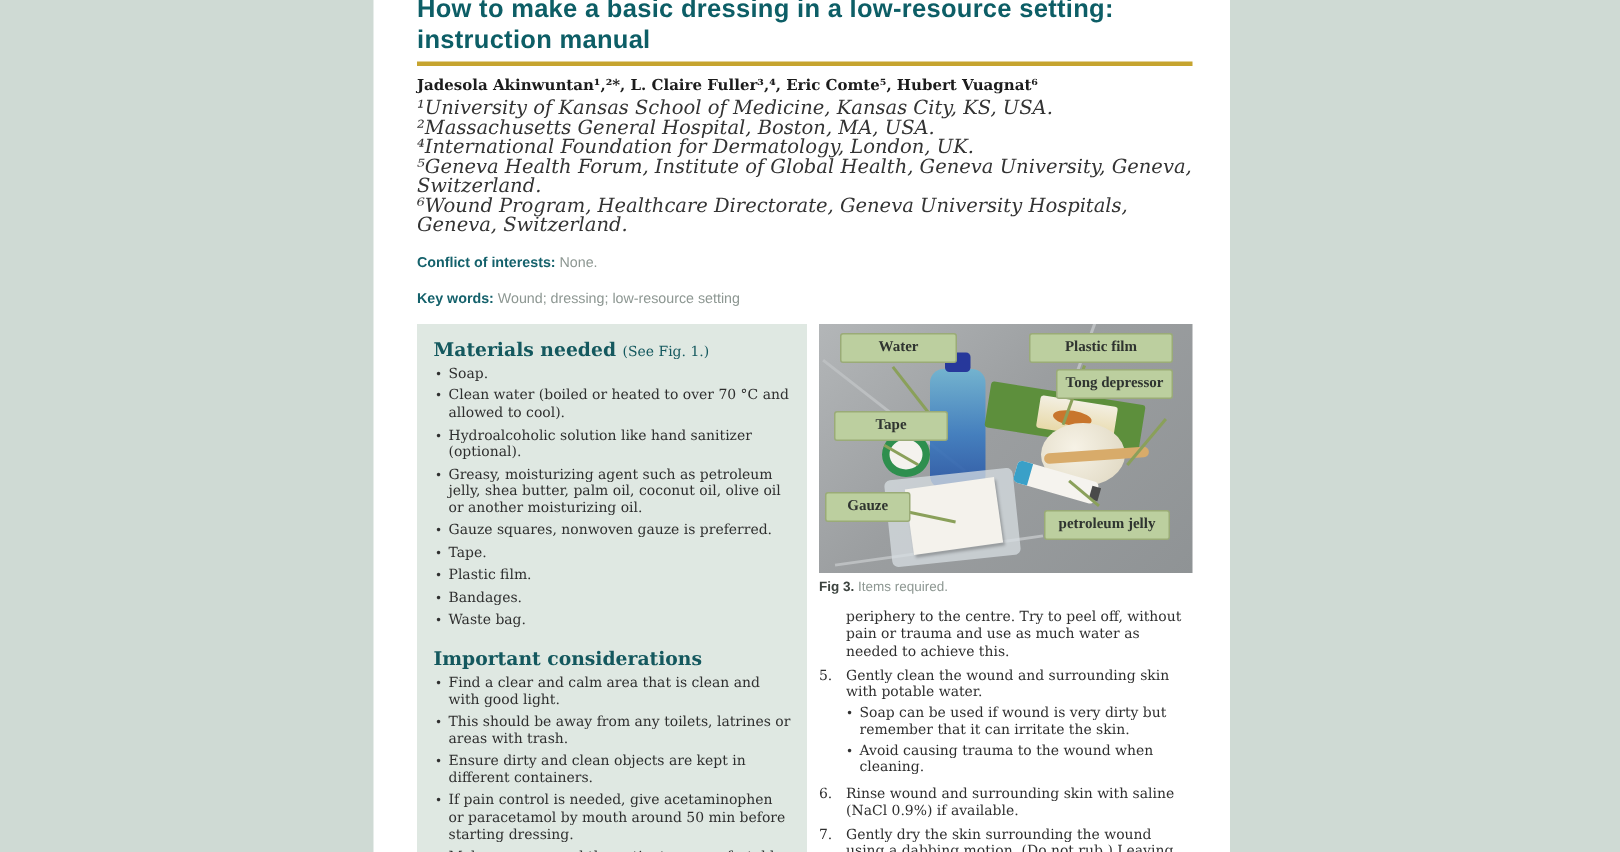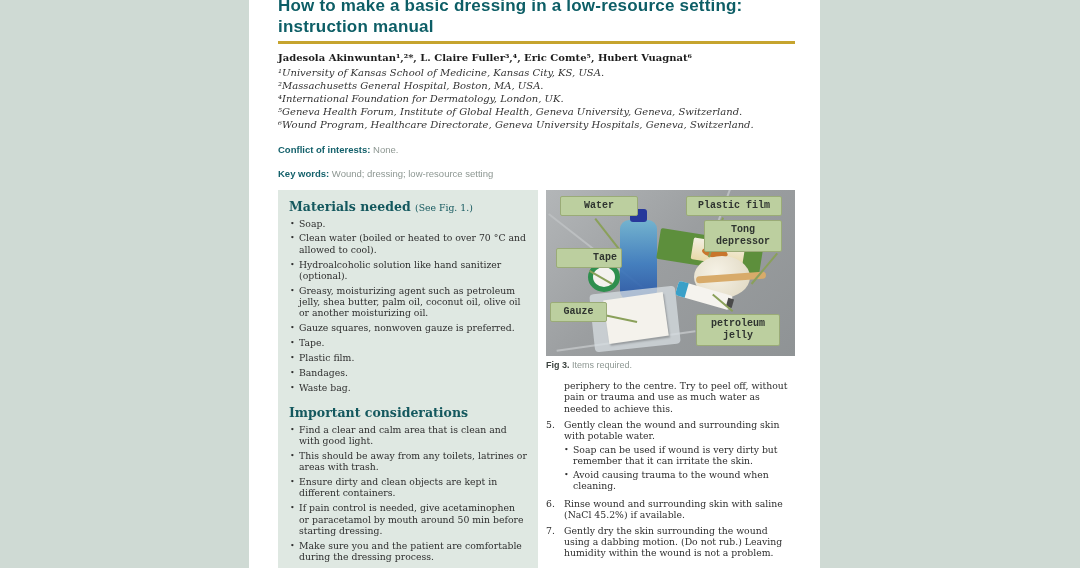--- a/index.html
+++ b/index.html
@@ -9,21 +9,21 @@
   .page { position:absolute; left:249px; top:0; width:571px; height:568px;
           background:#ffffff; overflow:hidden; }
   .content { padding:0 25px 0 29px; }
 
   .title { font-family:"Liberation Sans", sans-serif; font-weight:bold;
            font-size:17px; line-height:21px; color:#0d5e66; letter-spacing:.2px;
            margin-top:-5px; }
   .gold-rule { height:3px; background:#c6a42f; margin:4px 0 8px 0; border:none; }
 
   .authors { font-size:10px; font-weight:bold; color:#1c1c1c; margin-bottom:3px; }
-  .affil { font-size:10px; font-style:italic; color:#333; line-height:13px; }
+  .affil { font-size:13px; font-style:italic; color:#333; line-height:13px; }
 
   .meta-row { font-family:Liberation Sans, sans-serif; font-size:9.5px; margin-top:13px; }
   .meta-label { font-weight:bold; color:#14616b; }
   .meta-value { color:#8d9792; }
 
   .columns { display:flex; gap:8px; margin-top:11px; }
   .col-left { width:260px; }
   .col-right { width:249px; }
 
   .green-box { background:#dfe8e2; padding:9px 11px 12px 11px; }
@@ -66,21 +66,21 @@
   .gauze-pad { left:60px; top:106px; width:60px; height:44px; transform:rotate(-8deg);
                background:#f4f2ec; box-shadow:1px 2px 2px rgba(0,0,0,.25); }
   .tube { left:130px; top:98px; width:56px; height:15px; transform:rotate(16deg);
           background:#f5f3ee; border-radius:3px; }
   .tube::before { content:""; position:absolute; left:0; top:0; width:10px; height:15px;
           background:#3aa0c8; border-radius:3px 0 0 3px; }
   .tube::after { content:""; position:absolute; right:-2px; top:3px; width:6px; height:9px;
           background:#4a4a4a; }
 
   .flabel { position:absolute; background:#bccf9f; border:1px solid #9aab77; border-radius:2px;
-            font-family:Liberation Mono, monospace; font-weight:bold; font-size:10px;
+            font-family:Liberation Serif, serif; font-weight:bold; font-size:10px;
             line-height:12px; color:#2f3430; text-align:center; padding:3px 4px; }
 
   .caption { font-family:"Liberation Sans", sans-serif; font-size:9px; color:#8d9792; margin-top:4px; }
   .caption b { color:#3d4440; }
 
   .cont-par { font-size:9.3px; line-height:11.3px; color:#2e2e2e; padding-left:18px; margin:10px 0 4px 0; }
   ul.subdots { list-style:none; margin-top:2px; }
   ul.subdots li { position:relative; padding-left:9px; margin:2.5px 0; }
   ul.subdots li::before { content:"•"; position:absolute; left:0; top:0; font-size:8px; }
 </style>
@@ -166,21 +166,21 @@
           <div class="leader" style="left:50px; top:28px; width:40px; transform:rotate(52deg);"></div>
           <div class="leader" style="left:178px; top:28px; width:42px; transform:rotate(110deg);"></div>
           <div class="leader" style="left:232px; top:64px; width:40px; transform:rotate(130deg);"></div>
           <div class="leader" style="left:44px; top:80px; width:26px; transform:rotate(30deg);"></div>
           <div class="leader" style="left:58px; top:124px; width:34px; transform:rotate(12deg);"></div>
           <div class="leader" style="left:186px; top:122px; width:26px; transform:rotate(220deg);"></div>
 
           <div class="flabel" style="left:14px; top:6px; width:78px;">Water</div>
           <div class="flabel" style="left:140px; top:6px; width:96px;">Plastic film</div>
           <div class="flabel" style="left:158px; top:30px; width:78px;">Tong depressor</div>
-          <div class="flabel" style="left:10px; top:58px; width:66px;text-align:right;">Tape</div>
+          <div class="flabel" style="left:10px; top:58px; width:76px;">Tape</div>
           <div class="flabel" style="left:4px; top:112px; width:57px;">Gauze</div>
           <div class="flabel" style="left:150px; top:124px; width:84px;">petroleum jelly</div>
         </div>
 
         <div class="caption">
           <b>Fig 3.</b>
           <span>Items required.</span>
         </div>
 
         <p class="cont-par">periphery to the centre. Try to peel off, without pain or trauma and use as much water as needed to achieve this.</p>
@@ -191,21 +191,21 @@
             <span>
               <span>Gently clean the wound and surrounding skin with potable water.</span>
               <ul class="subdots">
                 <li>Soap can be used if wound is very dirty but remember that it can irritate the skin.</li>
                 <li>Avoid causing trauma to the wound when cleaning.</li>
               </ul>
             </span>
           </li>
           <li>
             <span class="num">6.</span>
-            <span>Rinse wound and surrounding skin with saline (NaCl 45.2%) if available.</span>
+            <span>Rinse wound and surrounding skin with saline (NaCl 0.9%) if available.</span>
           </li>
           <li>
             <span class="num">7.</span>
             <span>Gently dry the skin surrounding the wound using a dabbing motion. (Do not rub.) Leaving humidity within the wound is not a problem.</span>
           </li>
 
         </ol>
 
       </div>
     </div>

